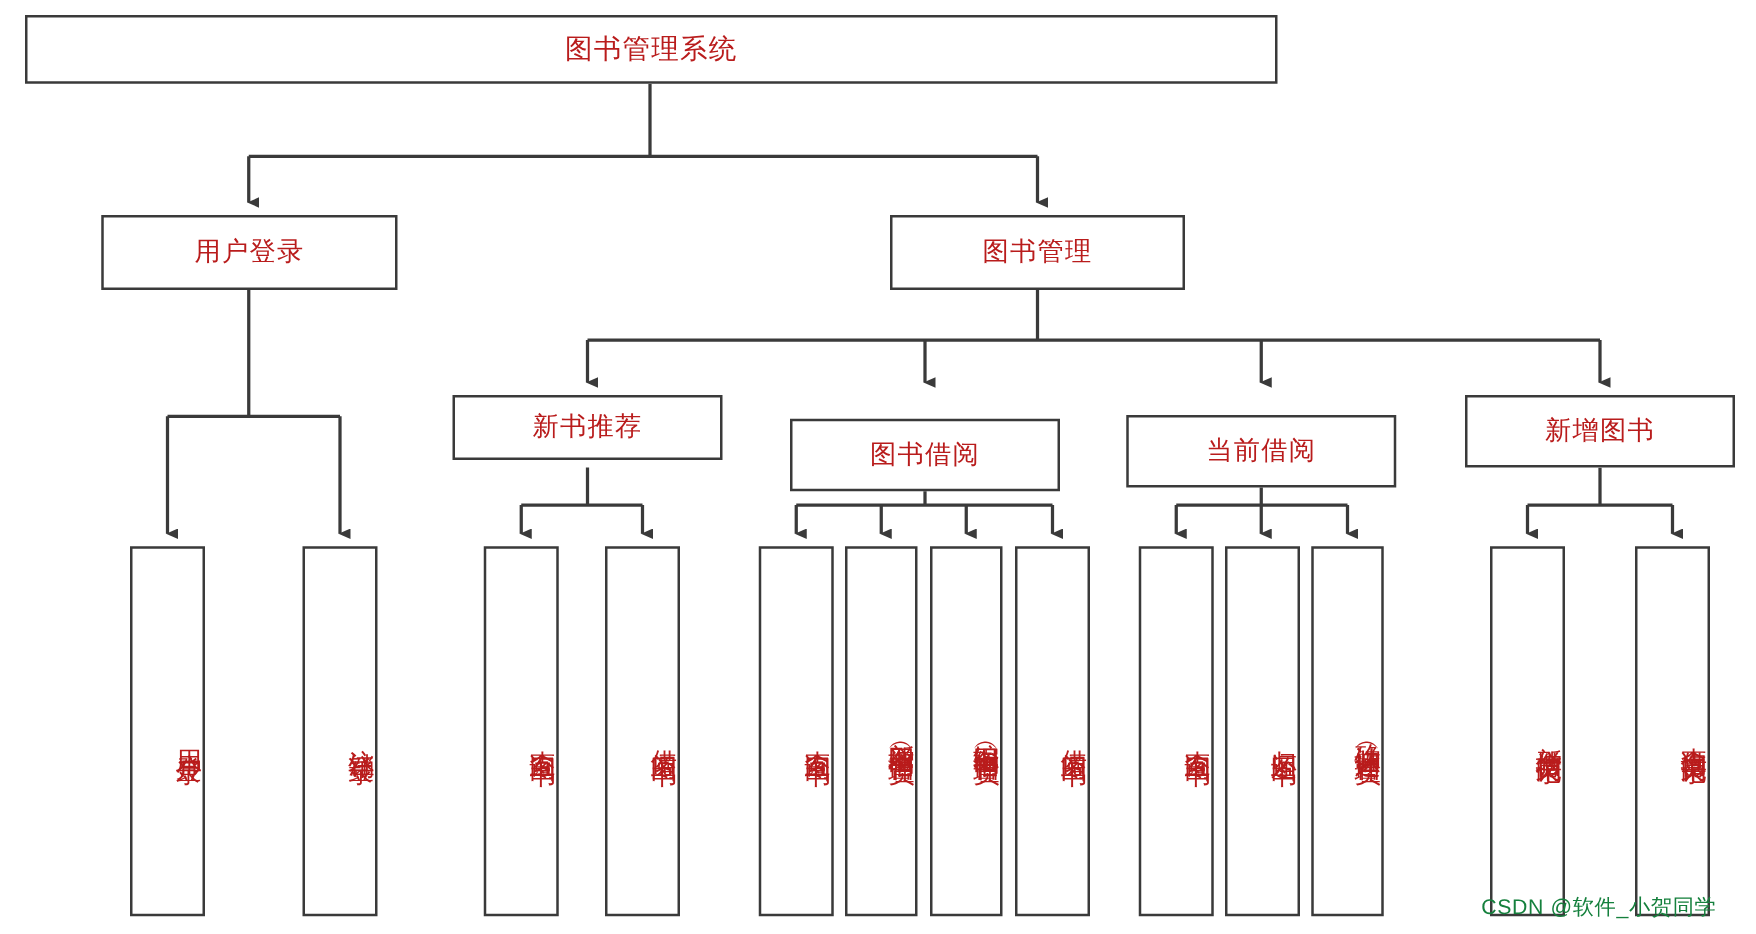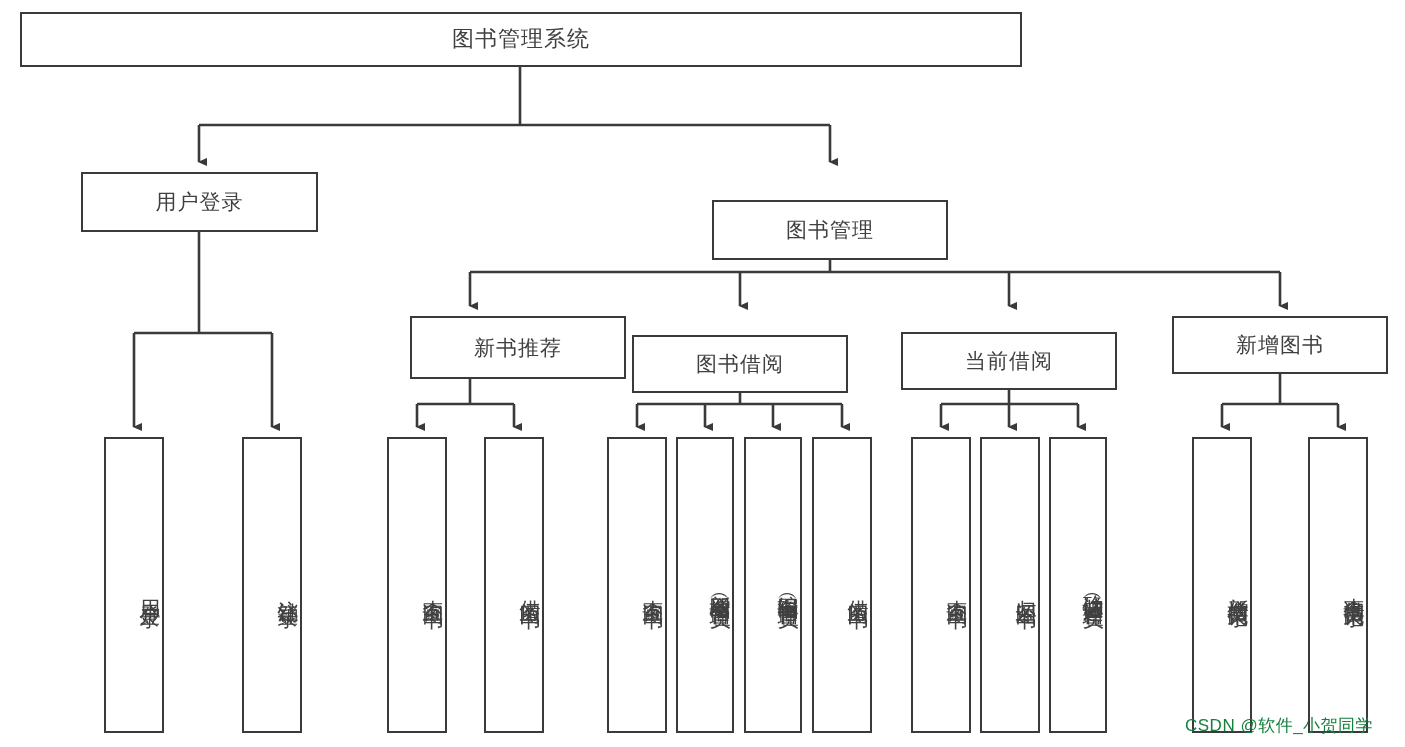--- a/index.html
+++ b/index.html
@@ -25,21 +25,21 @@
     pointer-events: none;
   }
   .node {
     position: absolute;
     box-sizing: border-box;
     background: #ffffff;
     border: 2.5px solid #3a3a3a;
     display: flex;
     align-items: center;
     justify-content: center;
-    color: #404040;
+    color: #b91c1c;
   }
   .node-h {
     
     font-size: 21px;
     letter-spacing: 1px;
     line-height: 1.2;
   }
   .node-root {
     font-size: 22px;
   }
@@ -124,23 +124,23 @@
       <path d="M1222,404 L1338,404"></path>
       <path d="M1222,404 L1222,427" marker-end="url(#arrowhead)"></path>
       <path d="M1338,404 L1338,427" marker-end="url(#arrowhead)"></path>
     </g>
   </svg>
 
   <div class="node node-h node-root" style="left:20px; top:12px; width:1002px; height:55px;">图书管理系统</div>
 
   <div class="node node-h" style="left:81px; top:172px; width:237px; height:60px;">用户登录</div>
 
-  <div class="node node-h" style="left:712px; top:172px; width:236px; height:60px;margin-top:28px;">图书管理</div>
+  <div class="node node-h" style="left:712px; top:172px; width:236px; height:60px;">图书管理</div>
 
-  <div class="node node-h" style="left:362px; top:316px; width:216px; height:63px;margin-left:48px;">新书推荐</div>
+  <div class="node node-h" style="left:362px; top:316px; width:216px; height:52px;">新书推荐</div>
 
   <div class="node node-h" style="left:632px; top:316px; width:216px; height:58px;margin-top:19px;">图书借阅</div>
 
   <div class="node node-h" style="left:901px; top:332px; width:216px; height:58px;">当前借阅</div>
 
   <div class="node node-h" style="left:1172px; top:316px; width:216px; height:58px;">新增图书</div>
 
   <div class="node node-v" style="left:104px; top:437px; width:60px; height:296px;">用户登录</div>
 
   <div class="node node-v" style="left:242px; top:437px; width:60px; height:296px;">注销登录</div>

